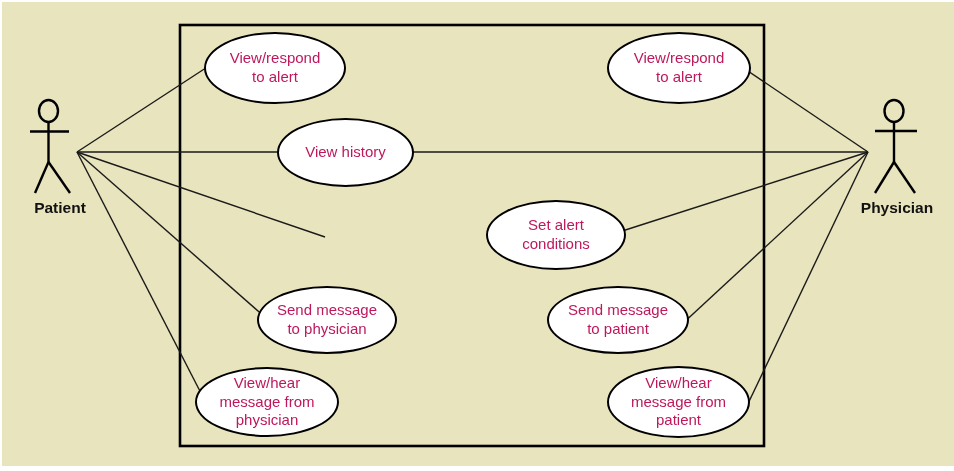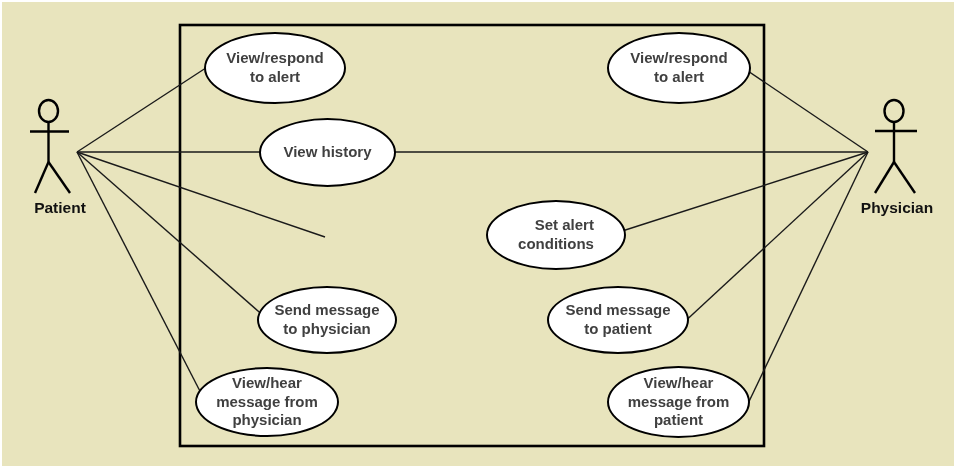--- a/index.html
+++ b/index.html
@@ -24,23 +24,23 @@
   .usecase {
     position: absolute;
     box-sizing: border-box;
     background: #ffffff;
     border: 2.5px solid #000000;
     border-radius: 50%;
     display: flex;
     align-items: center;
     justify-content: center;
     text-align: center;
-    color: #404040;
+    color: #be185d;
     font-size: 15px;
-    font-weight: bold;
+    font-weight: normal;
     line-height: 1.25;
   }
   .usecase .label { white-space: pre-line; }
   .actor-label {
     position: absolute;
     width: 110px;
     text-align: center;
     color: #111111;
     font-size: 15.5px;
     font-weight: bold;
@@ -84,26 +84,26 @@
         <line x1="894" y1="162" x2="875" y2="193"></line>
         <line x1="894" y1="162" x2="915" y2="193"></line>
       </g>
     </svg>
 
     <div class="usecase" style="left:202px; top:30px; width:142px; height:72px;">
       <span class="label">View/respond
 to alert</span>
     </div>
 
-    <div class="usecase" style="left:257px; top:116px; width:137px; height:69px;">
+    <div class="usecase" style="left:275px; top:116px; width:137px; height:69px;">
       <span class="label">View history</span>
     </div>
 
 
-    <div class="usecase" style="left:484px; top:198px; width:140px; height:70px;text-align:right;">
+    <div class="usecase" style="left:484px; top:198px; width:140px; height:70px;">
       <span class="label">Set alert
 conditions</span>
     </div>
 
     <div class="usecase" style="left:255px; top:284px; width:140px; height:68px;">
       <span class="label">Send message
 to physician</span>
     </div>
 
     <div class="usecase" style="left:193px; top:365px; width:144px; height:70px;">

